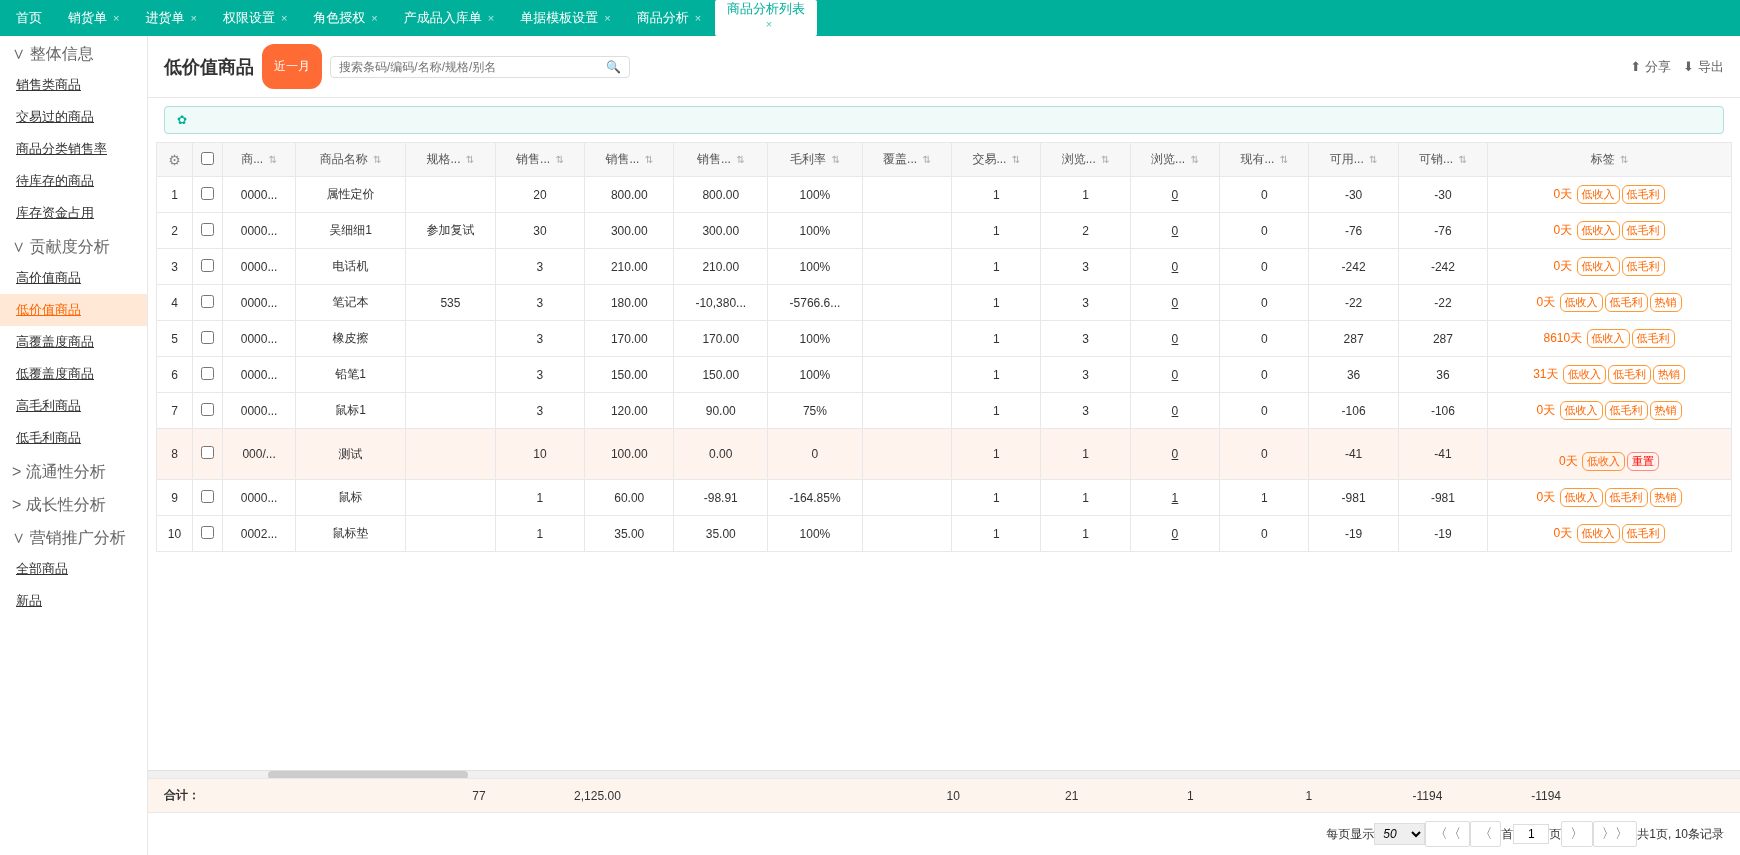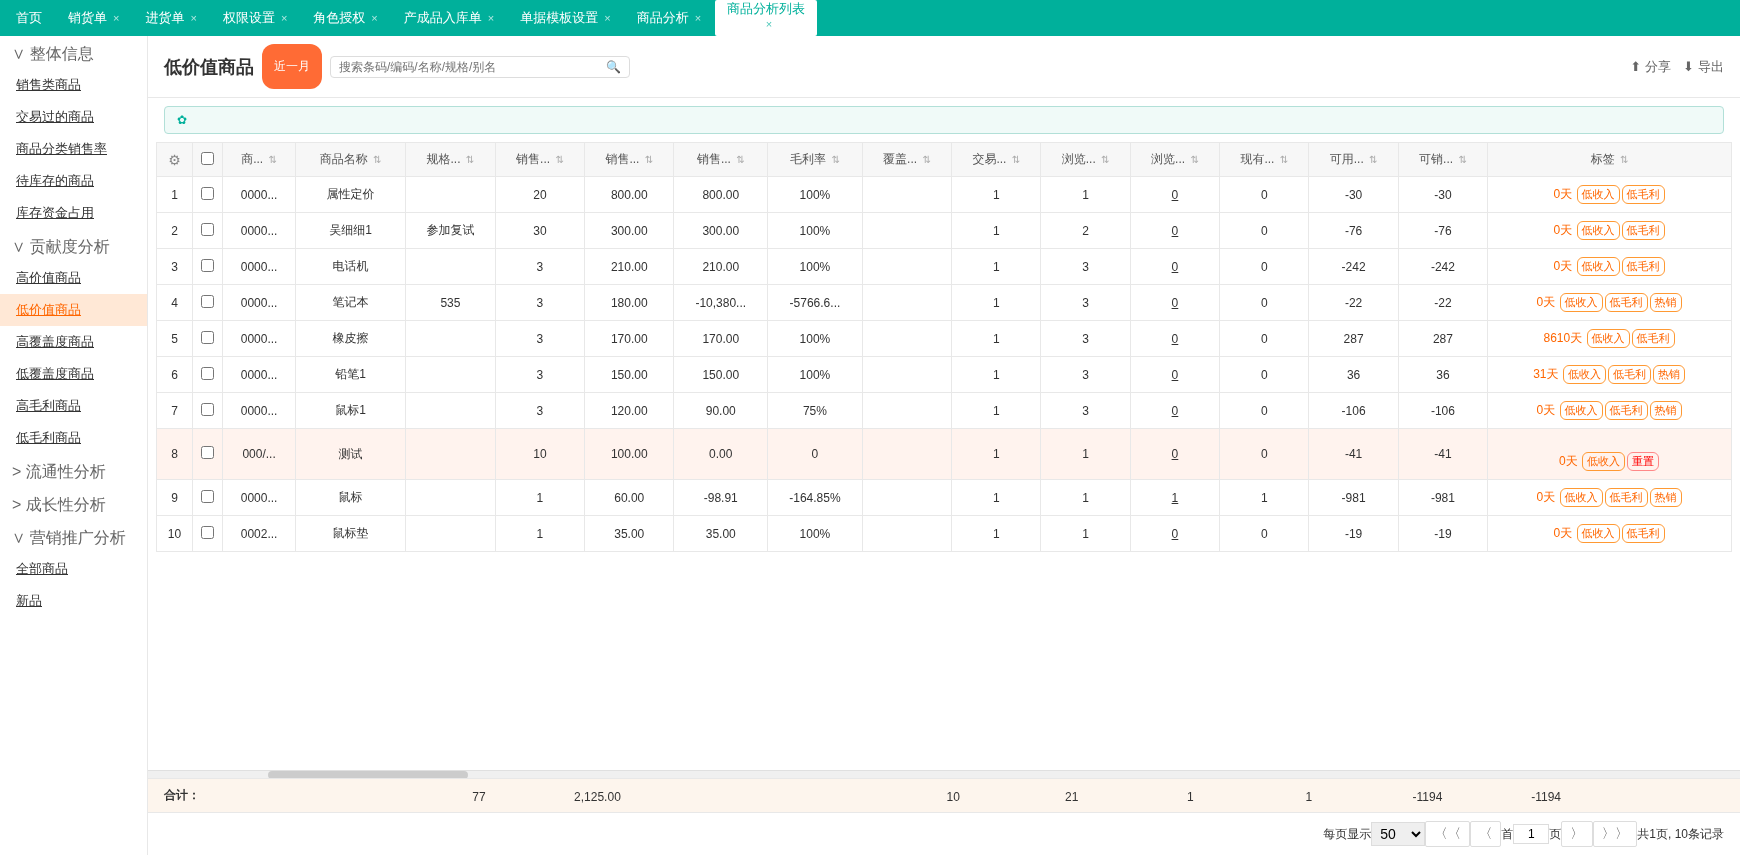--- a/index.html
+++ b/index.html
@@ -178,21 +178,21 @@
     }
     .tag-orange { color: #ff6600; border-color: #ff9933; }
     .tag-red { color: #f00; border-color: #f88; margin-top: 16px; }
     .underline-link { text-decoration: underline; color: #333; cursor: pointer; }
     .days-orange { color: #ff6600; }
     .checkbox-cell { width: 30px; }
 
     
     .totals-bar {
       display: flex;
-      align-items: flex-end;
+      align-items: center;
       background: #fdf5ed;
       border-top: 1px solid #e8e8e8;
       padding: 8px 16px;
       font-size: 12px;
       gap: 5px;
     }
     .totals-label {
       width: 120px;
       font-weight: bold;
     }
@@ -214,21 +214,22 @@
       justify-content: flex-end;
       padding: 8px 16px;
       border-top: 1px solid #e8e8e8;
       background: #fff;
       gap: 0;
       font-size: 12px;
     }
     .pagination-bar select {
       border: 1px solid #ddd;
       padding: 2px 4px;
-      font-size: 14px;
+      font-size: 12px;
+      font-style: italic;
     }
     .page-btn {
       border: 1px solid #ddd;
       background: #fff;
       padding: 3px 8px;
       cursor: pointer;
       color: #555;
       border-radius: 2px;
     }
     .page-input {

